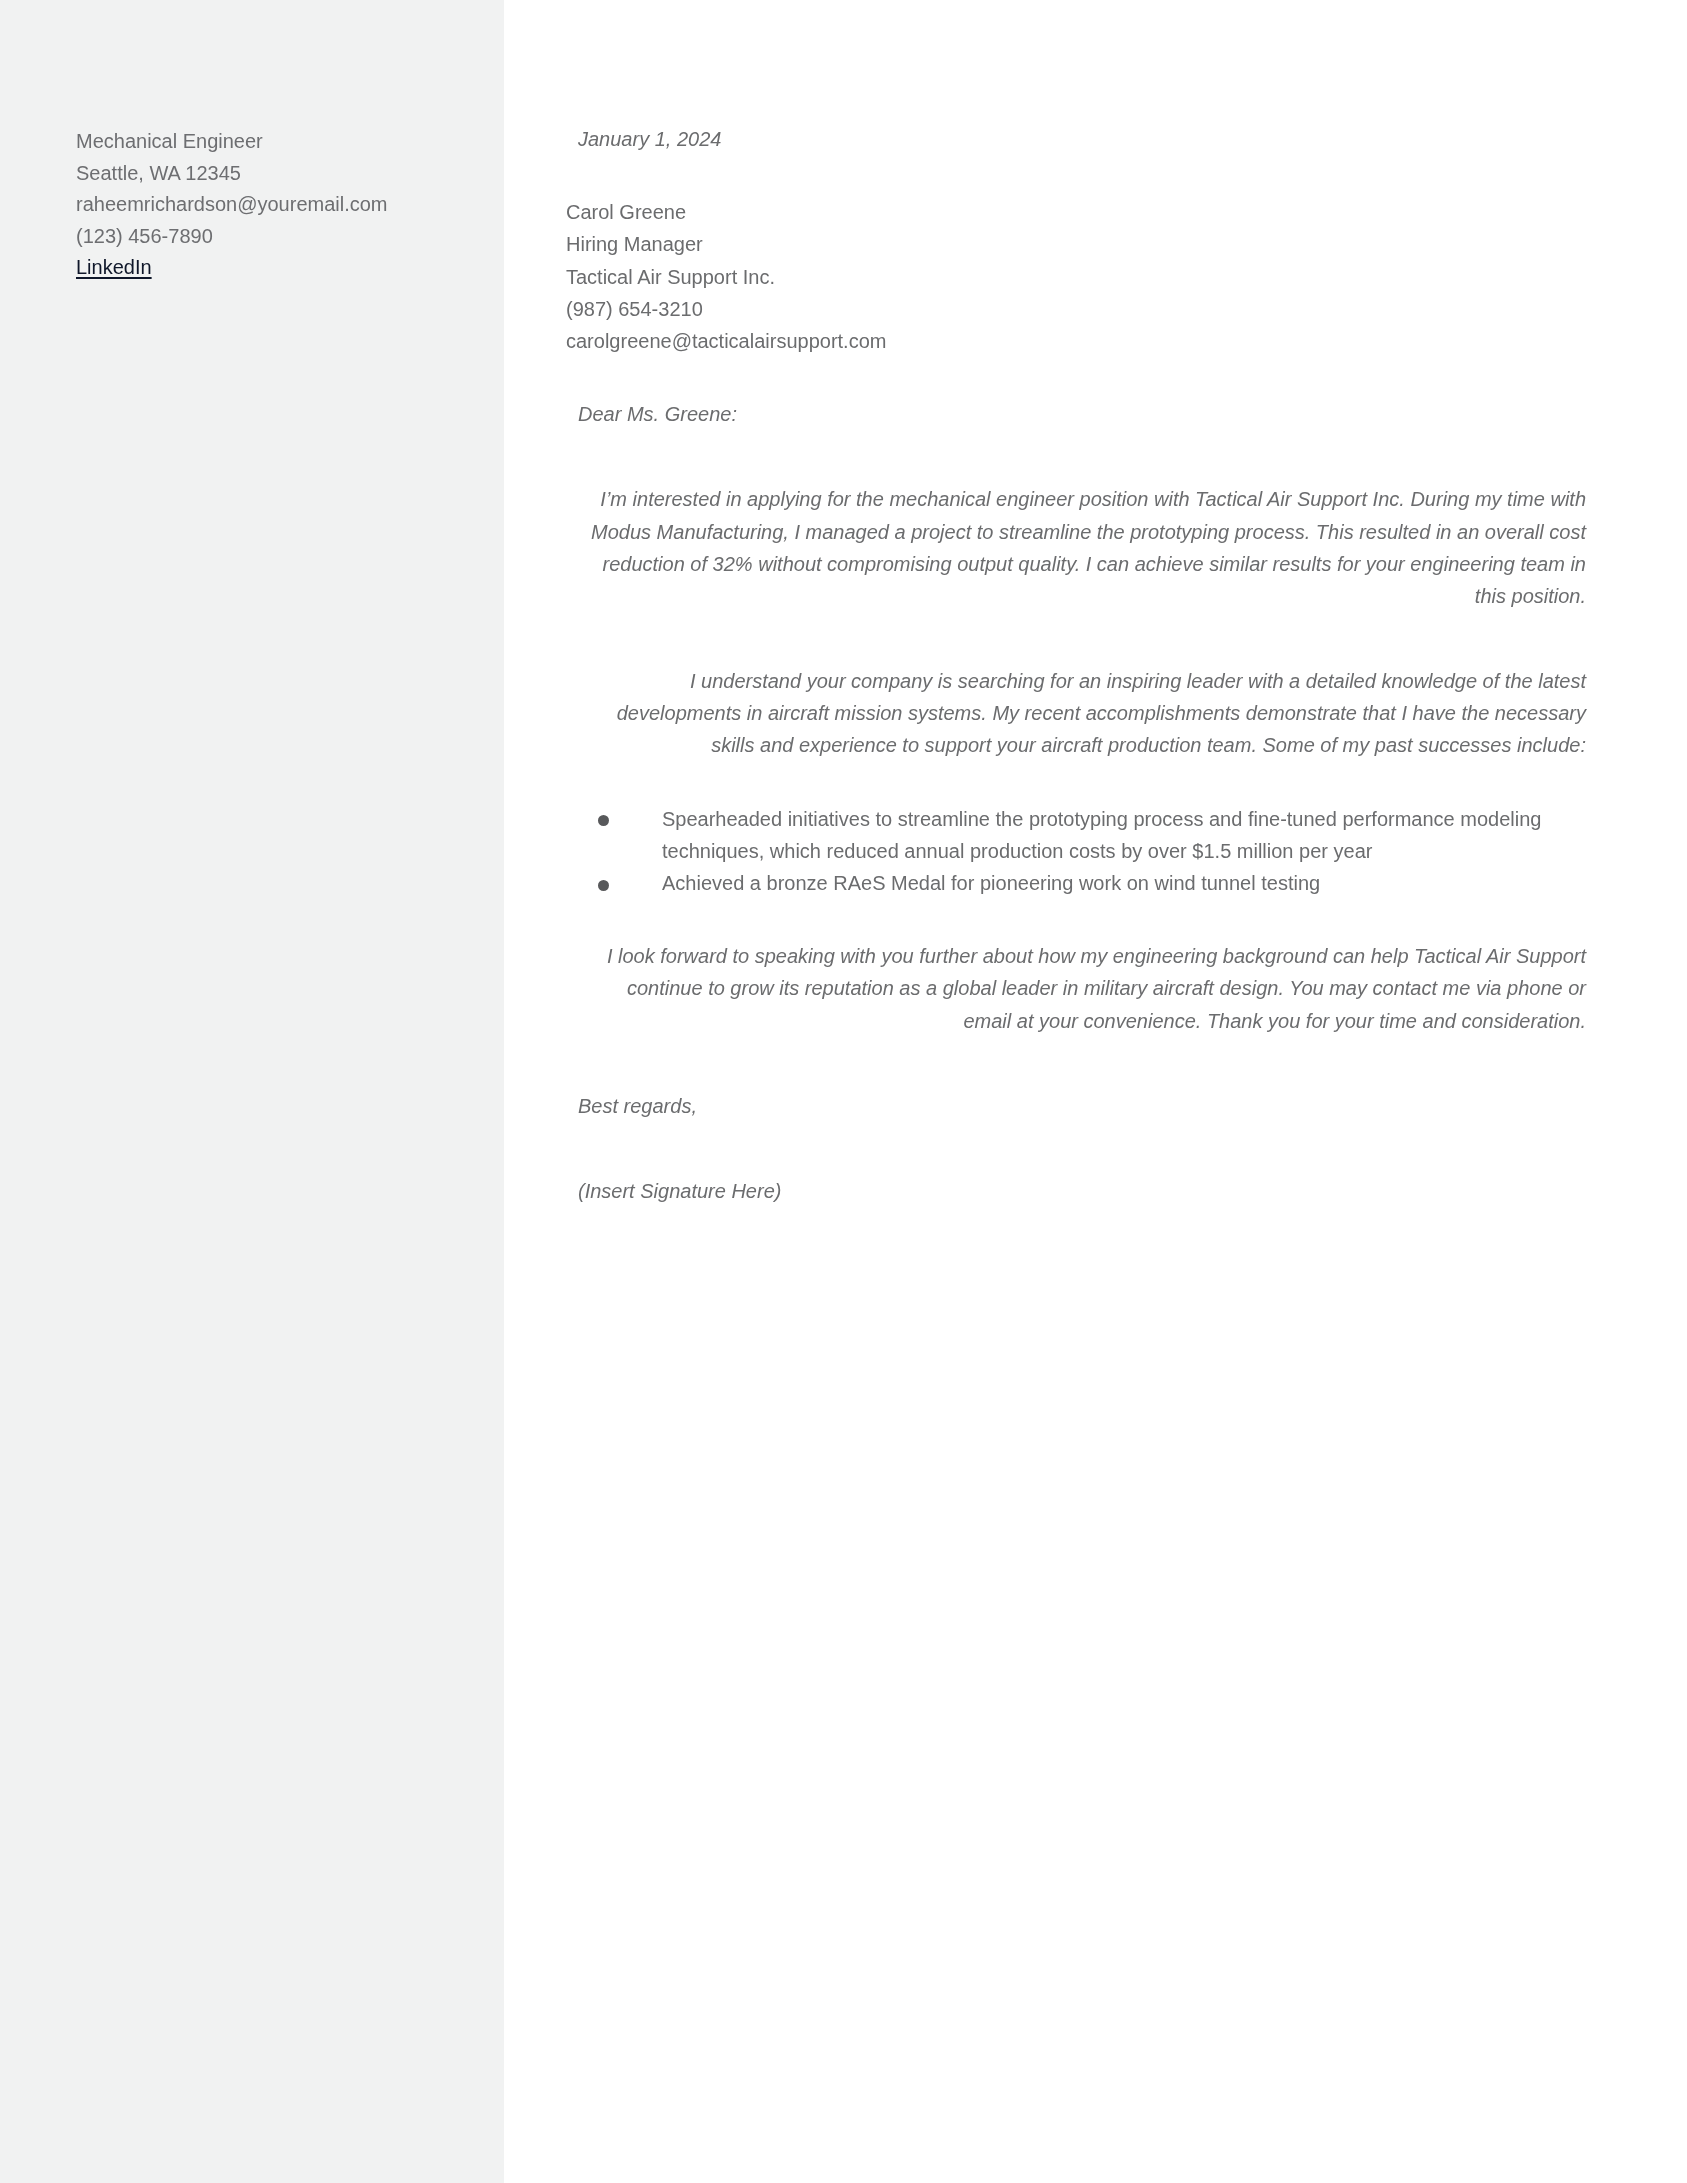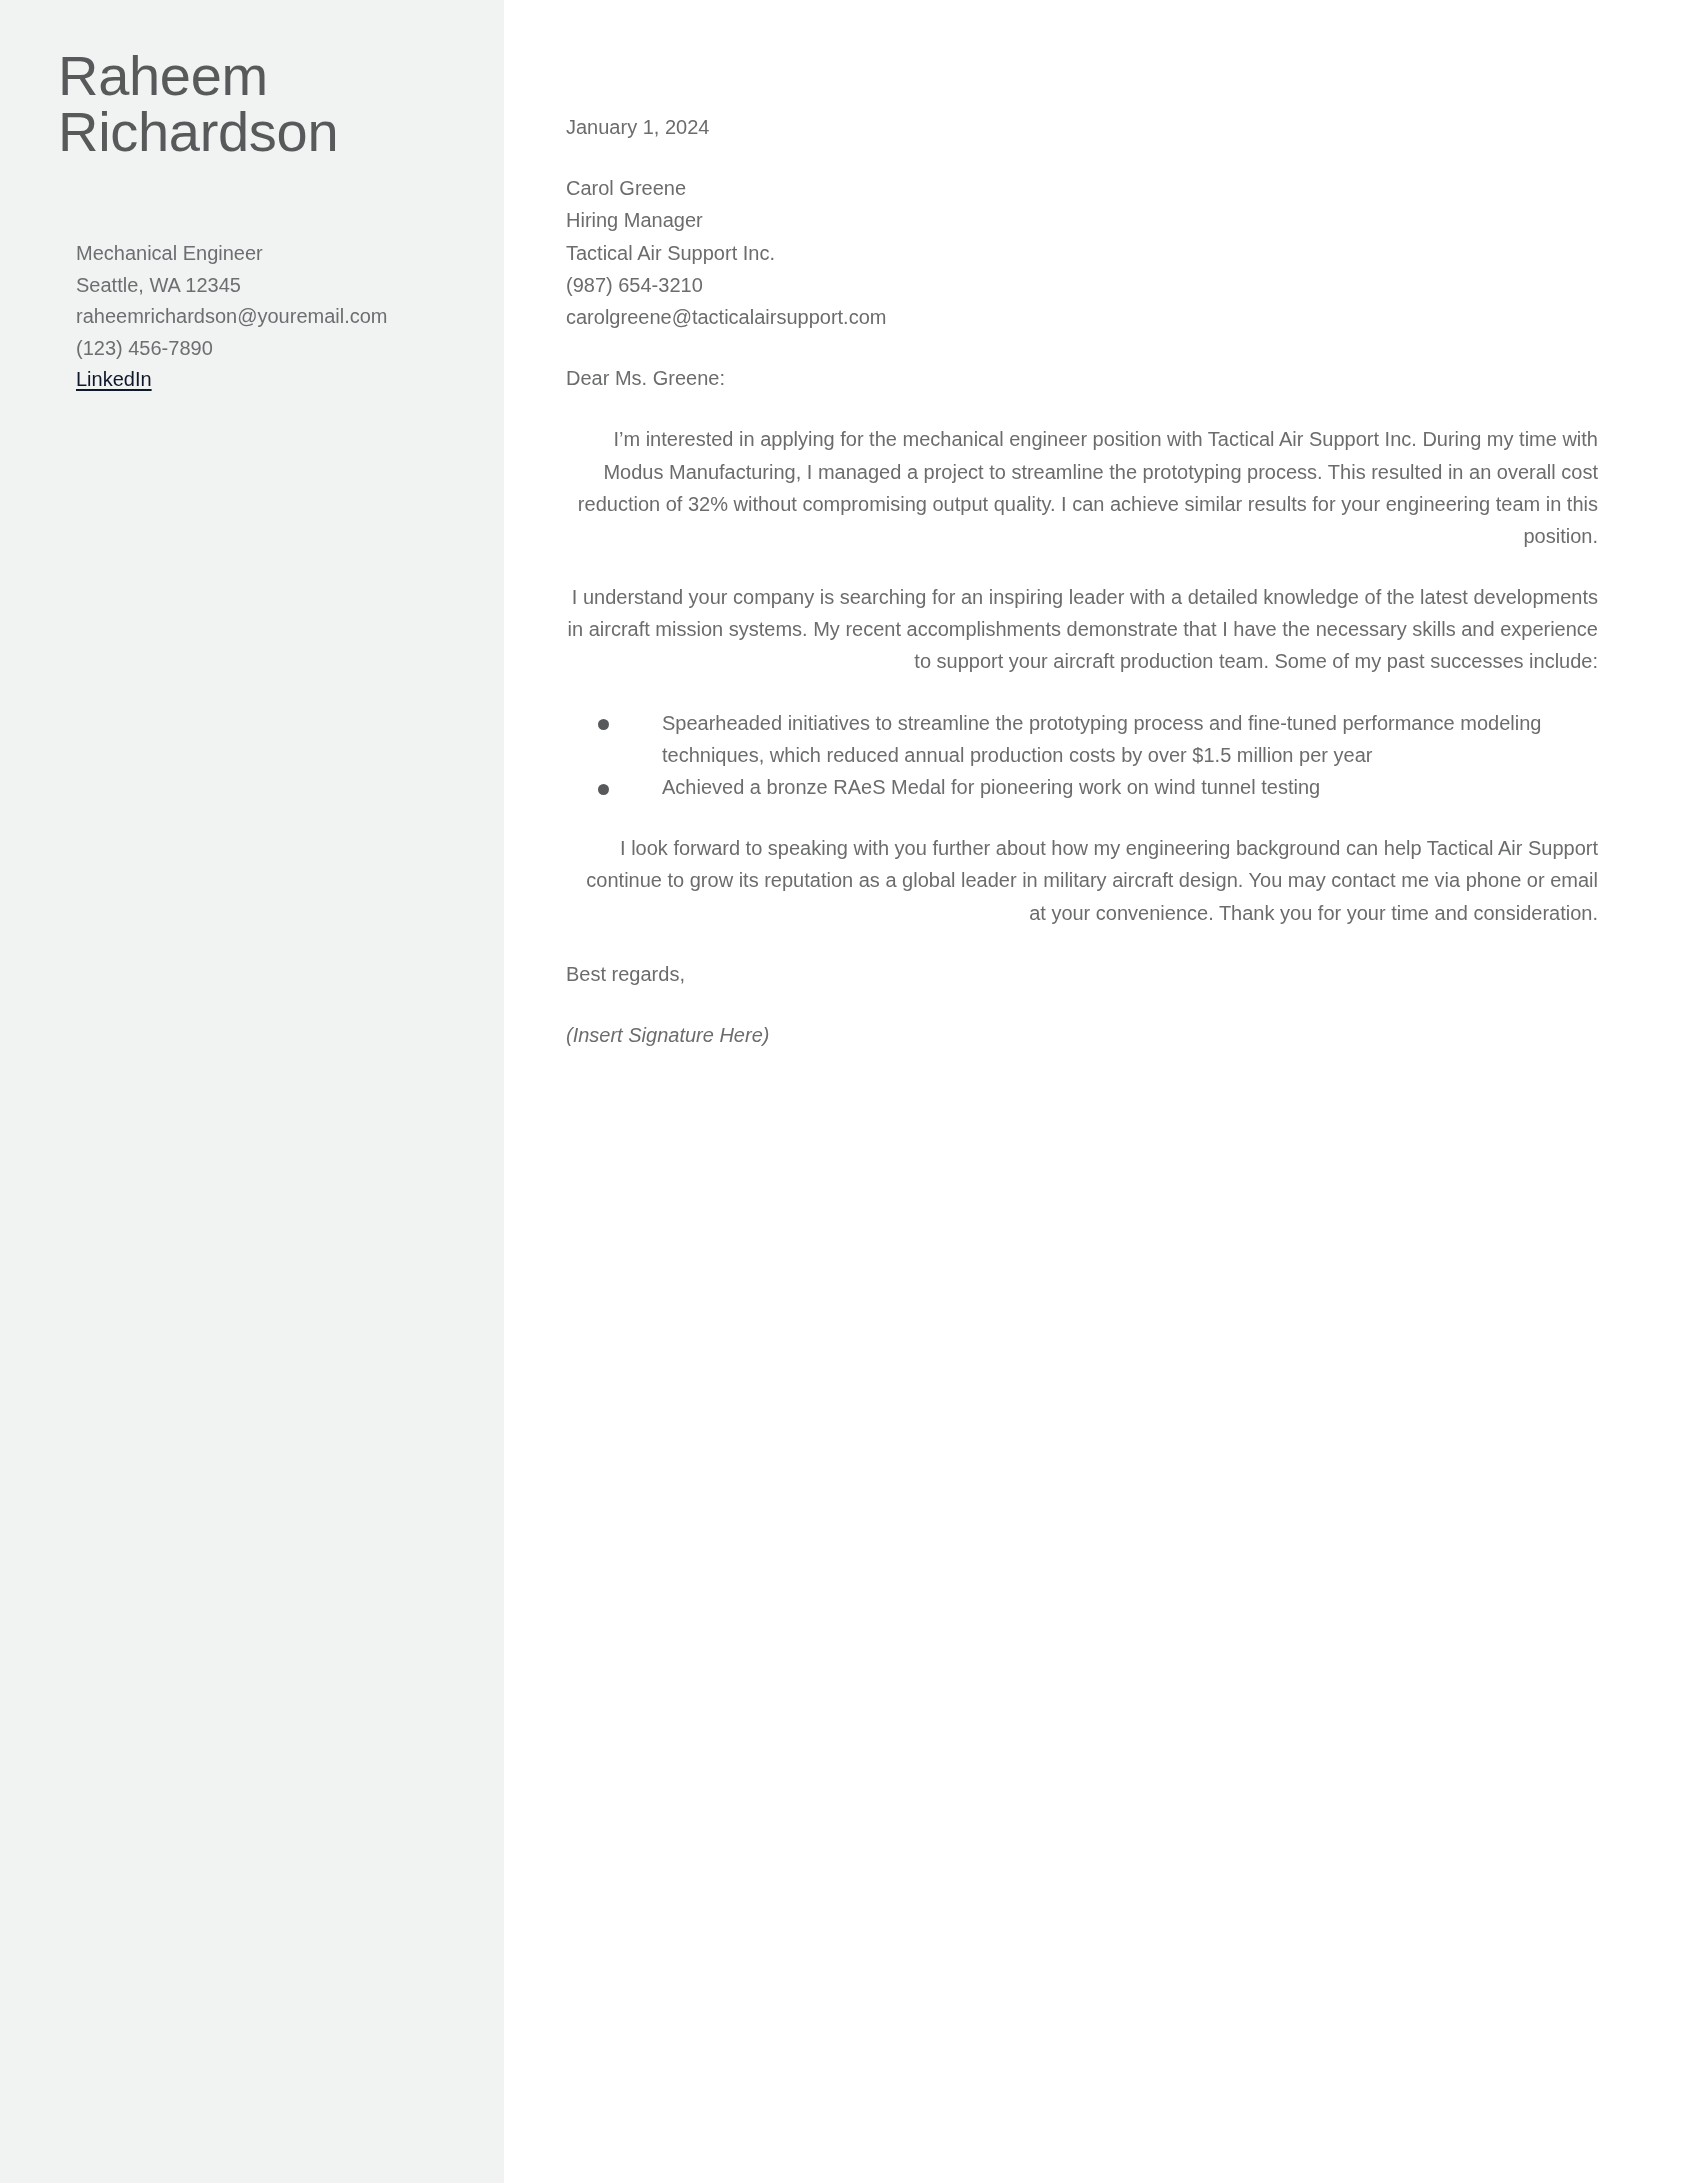--- a/index.html
+++ b/index.html
@@ -61,21 +61,21 @@
   .letter {
     position: absolute;
     left: 566px;
     top: 111px;
     width: 1032px;
     color: #6b6c6e;
     font-size: 20px;
     line-height: 1.61;
     font-weight: 400;
   }
-  .letter p { margin: 0; }
+  .letter p { margin: 12px; font-style: italic; }
 
   .block-gap { height: 29px; }
   .para-gap  { height: 29px; }
 
   .date-line { white-space: nowrap; }
 
   .recipient .r-line { display: block; white-space: nowrap; }
 
   .salutation { white-space: nowrap; }
 
@@ -117,24 +117,20 @@
   }
 </style>
 </head>
 <body>
 
 <div class="page">
 
   <div class="sidebar">
     <div class="sidebar-inner">
 
-      <div class="applicant-name">
-        <span class="nm-line">Raheem</span>
-        <span class="nm-line">Richardson</span>
-      </div>
 
       <div class="contact-block">
         <span class="c-line">Mechanical Engineer</span>
         <span class="c-line">Seattle, WA 12345</span>
         <span class="c-line">raheemrichardson@youremail.com</span>
         <span class="c-line">(123) 456-7890</span>
         <span class="c-line"><a class="contact-link">LinkedIn</a></span>
       </div>
 
     </div>

